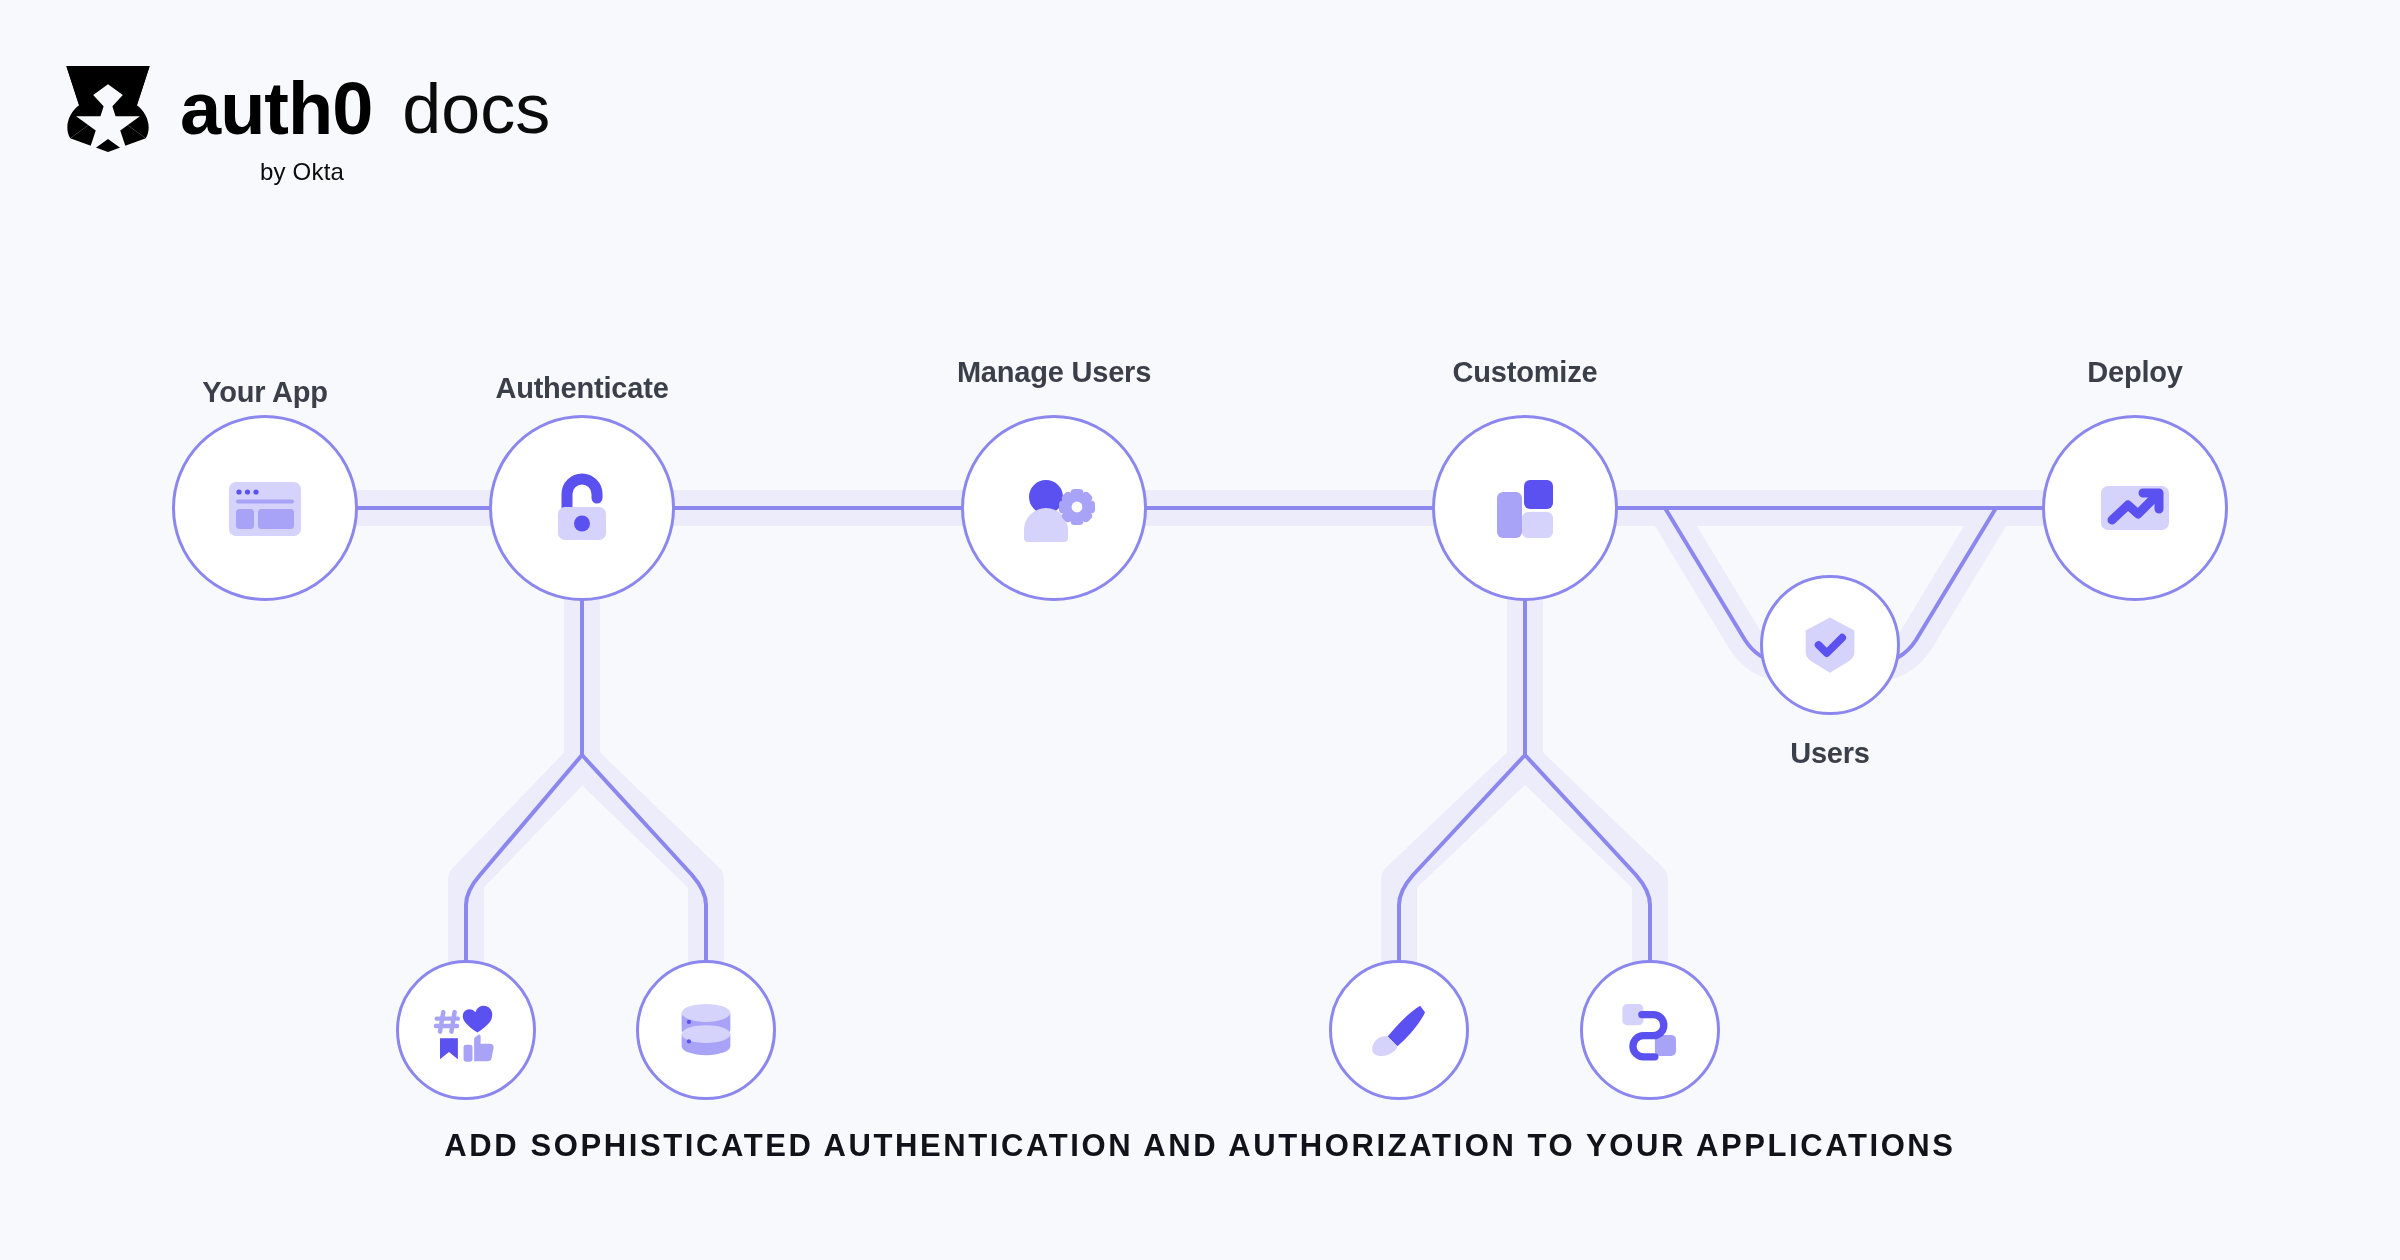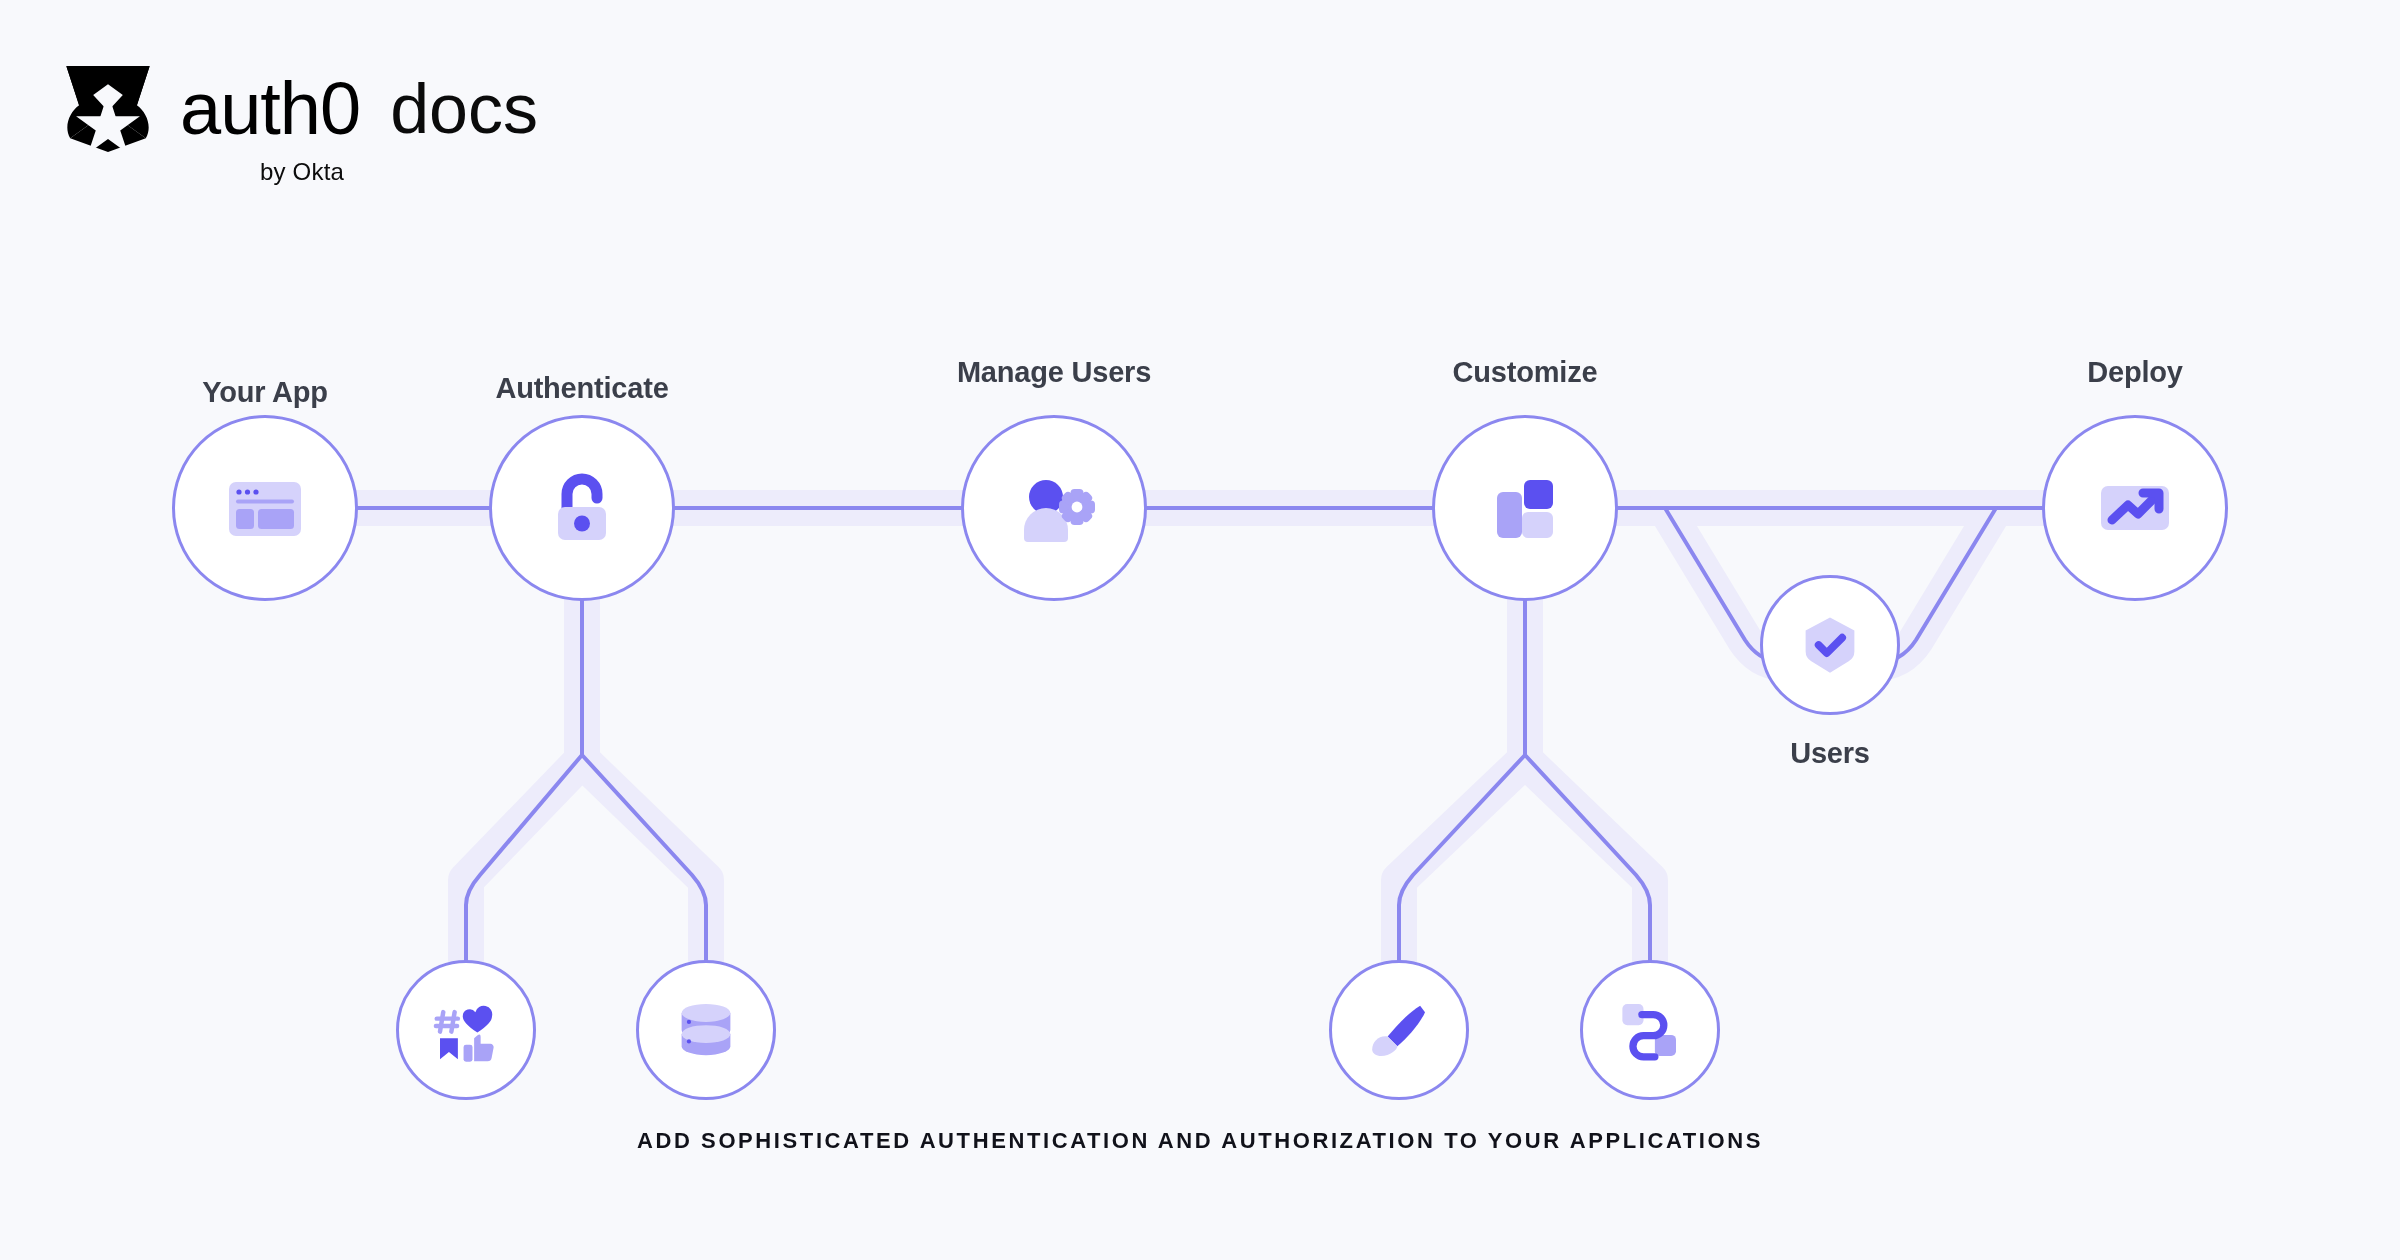--- a/index.html
+++ b/index.html
@@ -31,21 +31,21 @@
     height: 86px;
   }
   .logo-mark {
     width: 84px;
     height: 86px;
     flex: 0 0 auto;
   }
   .logo-word {
     font-family: "Liberation Sans", sans-serif;
     font-size: 74px;
-    font-weight: 400;
+    font-weight: 700;
     letter-spacing: -1px;
     color: #000000;
     line-height: 86px;
     white-space: nowrap;
   }
   .logo-docs {
     font-family: "Liberation Sans", sans-serif;
     font-size: 70px;
     font-weight: 400;
     color: #0b0b0b;
@@ -116,21 +116,21 @@
     height: 78px;
   }
 
   
   .caption {
     position: absolute;
     left: 0;
     top: 1128px;
     width: 2400px;
     text-align: center;
-    font-size: 22px;
+    font-size: 31px;
     font-weight: 700;
     letter-spacing: 2.6px;
     color: #11121a;
   }
 </style>
 </head>
 <body>
 
 <div class="header">
   <div class="logo-row">

